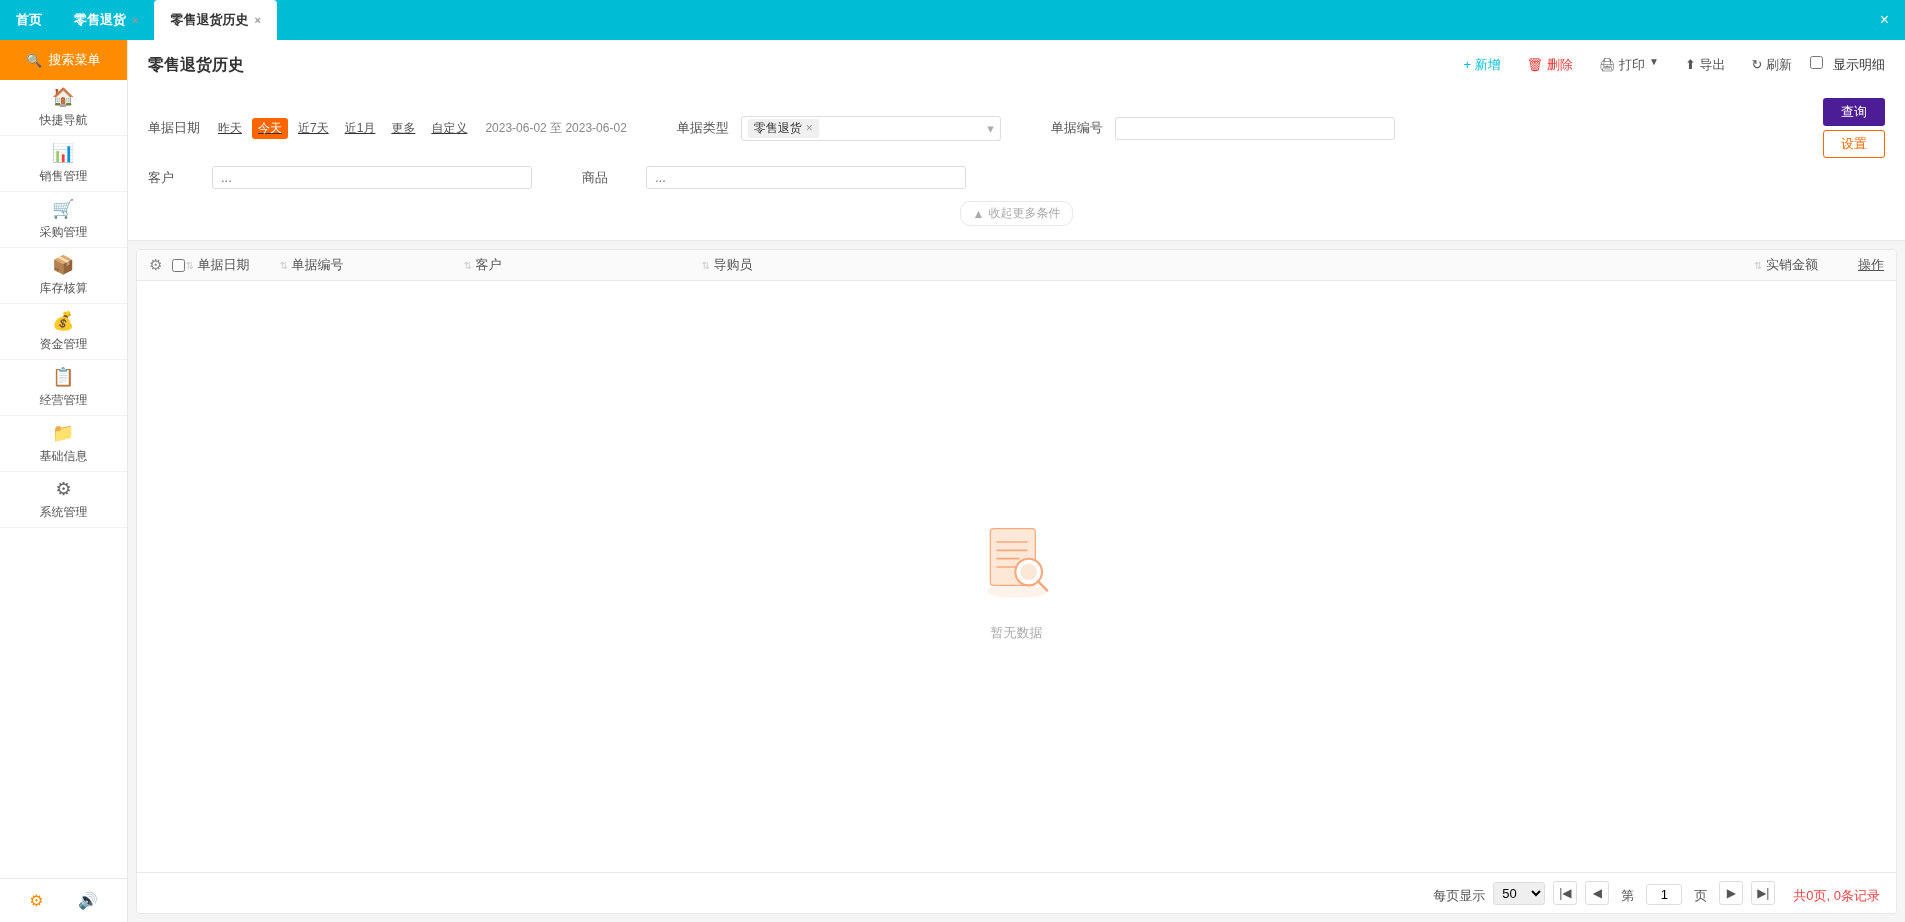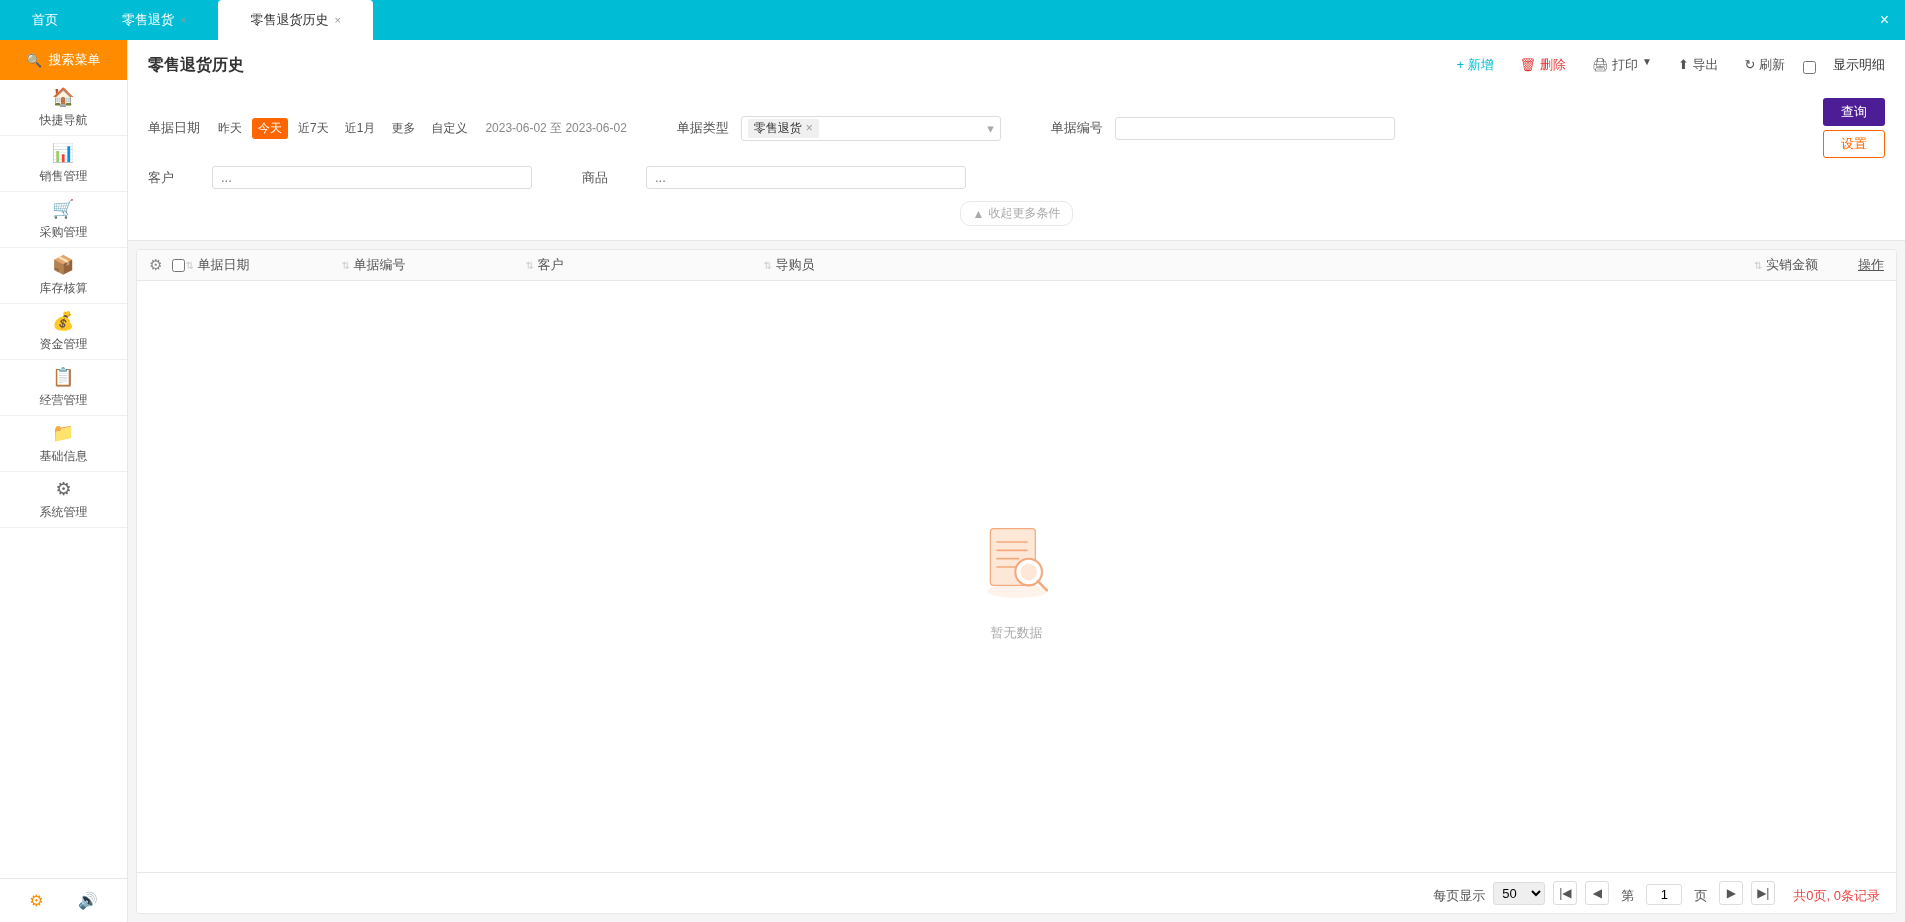--- a/index.html
+++ b/index.html
@@ -14,28 +14,29 @@
       flex-shrink: 0;
     }
     .top-bar-tabs {
       display: flex;
       align-items: center;
       flex: 1;
       height: 100%;
     }
     .top-tab {
       height: 100%;
-      padding: 0 32px;
+      padding: 0 16px;
       display: flex;
       align-items: center;
       cursor: pointer;
       color: #fff;
       font-size: 13px;
       position: relative;
       white-space: nowrap;
+      font-weight: bold;
     }
     .top-tab.home {
       background: transparent;
     }
     .top-tab.active {
       background: #fff;
       color: #333;
       border-radius: 4px 4px 0 0;
     }
     .top-tab .tab-close {
@@ -168,22 +169,22 @@
       background: #fff;
       color: #ff6600;
       border: 1px solid #ff6600;
       padding: 4px 14px;
       border-radius: 3px;
       cursor: pointer;
       font-size: 13px;
     }
     .show-detail-cb {
       display: flex;
-      align-items: flex-end;
-      gap: 17px;
+      align-items: flex-start;
+      gap: 10px;
       font-size: 13px;
       cursor: pointer;
     }
 
     
     .filter-section {
       padding: 10px 0;
     }
     .filter-row {
       display: flex;
@@ -199,20 +200,21 @@
     .filter-label {
       color: #555;
       font-size: 13px;
       white-space: nowrap;
       min-width: 56px;
     }
     .date-shortcuts {
       display: flex;
       align-items: center;
       gap: 4px;
+      text-decoration: underline;
     }
     .date-btn {
       padding: 2px 6px;
       border-radius: 3px;
       cursor: pointer;
       font-size: 12px;
       color: #555;
     }
     .date-btn.active {
       background: #ff6600;
@@ -522,21 +524,21 @@
 
     <div class="table-area">
 
       <div style="display:flex;align-items:center;padding:6px 12px;background:#fafafa;border-bottom:1px solid #e8e8e8;">
         <span class="table-settings-icon">⚙</span>
         <input type="checkbox" class="table-checkbox" style="">
         <span style="margin-left:0;color:#555;font-size:13px;cursor:pointer">
           <span style="color:#ccc;font-size:10px">⇅</span>
           <span>单据日期</span>
         </span>
-        <span style="margin-left:92px;color:#555;font-size:13px;cursor:pointer">
+        <span style="margin-left:30px;color:#555;font-size:13px;cursor:pointer">
           <span style="color:#ccc;font-size:10px">⇅</span>
           <span>单据编号</span>
         </span>
         <span style="margin-left:120px;color:#555;font-size:13px;cursor:pointer">
           <span style="color:#ccc;font-size:10px">⇅</span>
           <span>客户</span>
         </span>
         <span style="margin-left:200px;color:#555;font-size:13px;cursor:pointer">
           <span style="color:#ccc;font-size:10px">⇅</span>
           <span>导购员</span>

